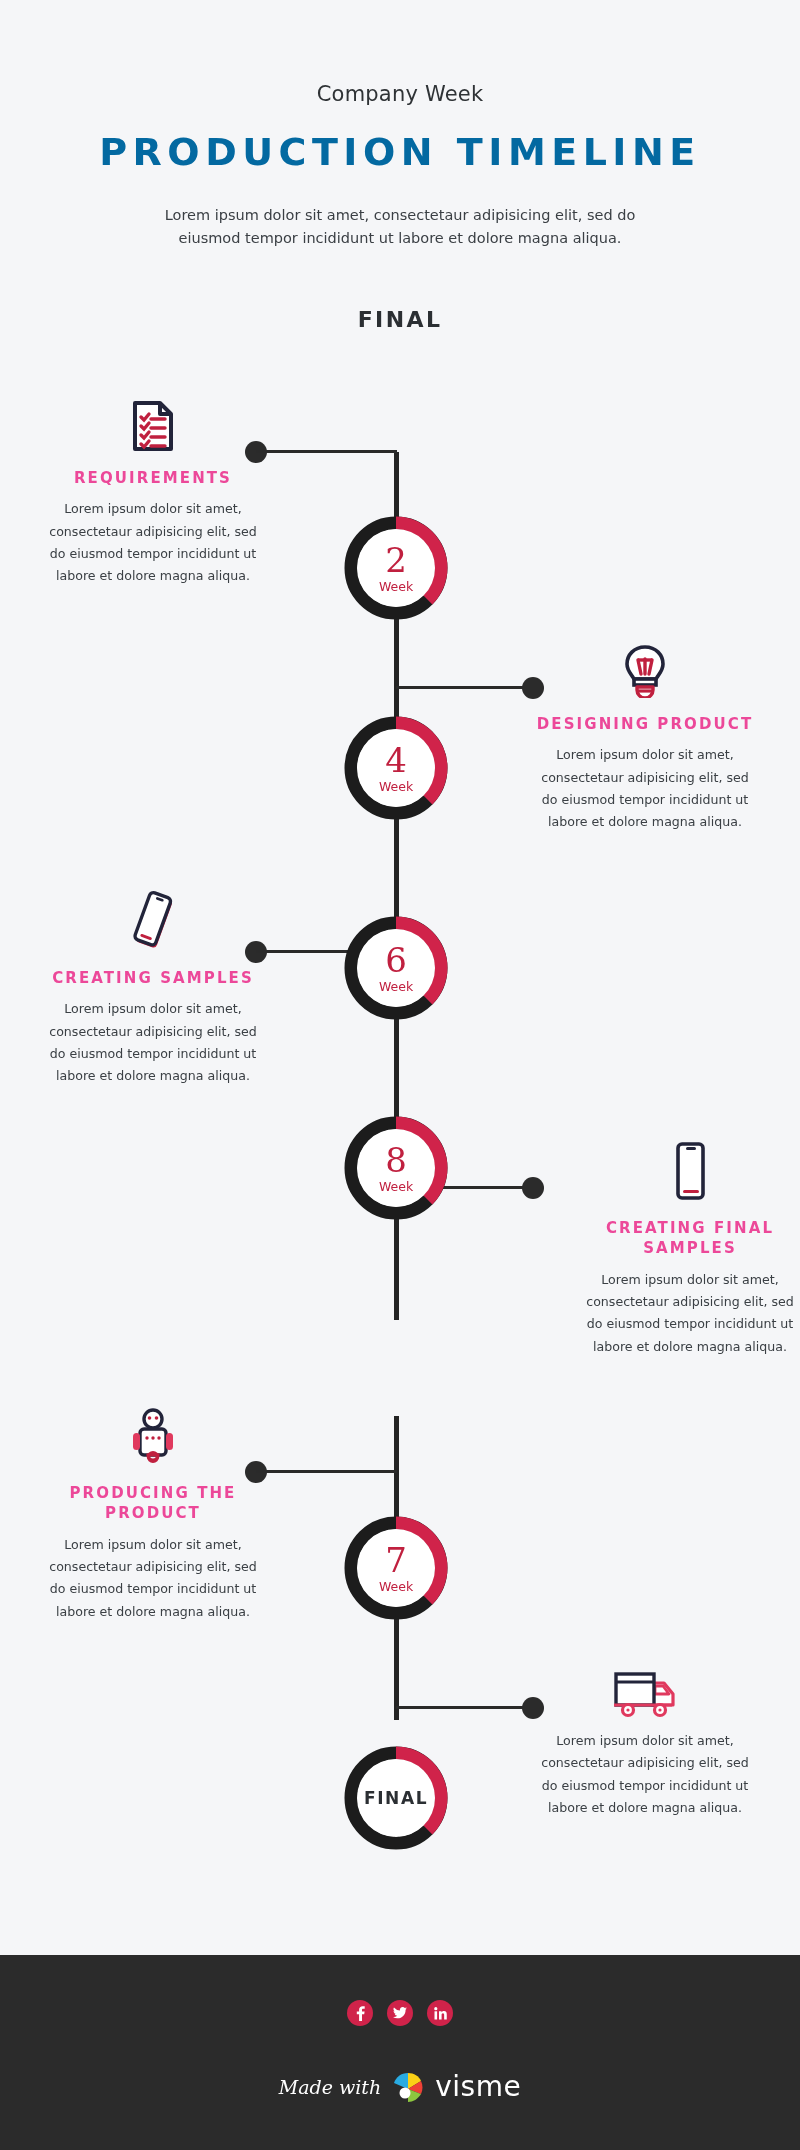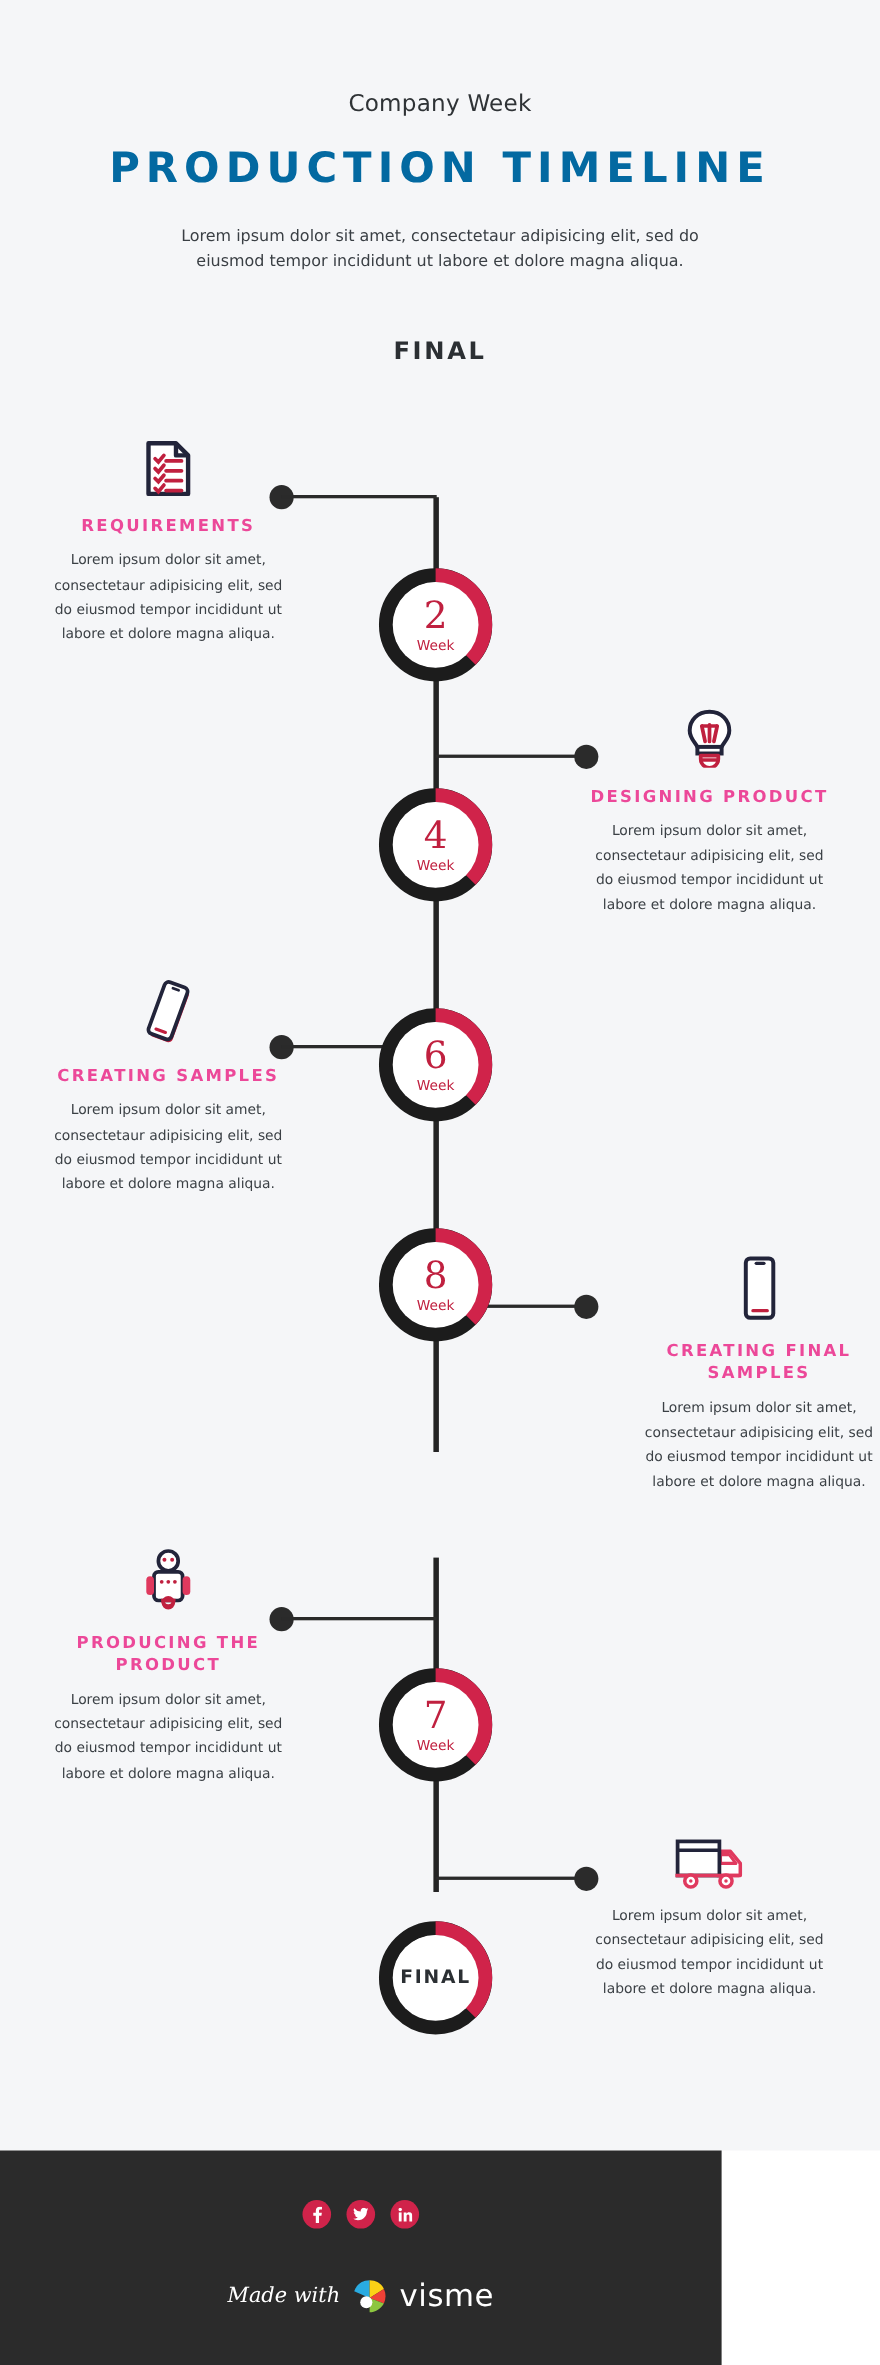--- a/index.html
+++ b/index.html
@@ -145,21 +145,21 @@
     line-height: 1.78;
     color: #3b4045;
     margin-top: 10px;
     padding: 0 12px;
   }
 
   
   .footer {
     position: absolute;
     left: 0; top: 1955px;
-    width: 656px;
+    width: 800px;
     height: 195px;
     background: #2b2b2b;
     text-align: center;
   }
   .social-row {
     display: flex;
     justify-content: center;
     gap: 14px;
     padding-top: 45px;
   }

